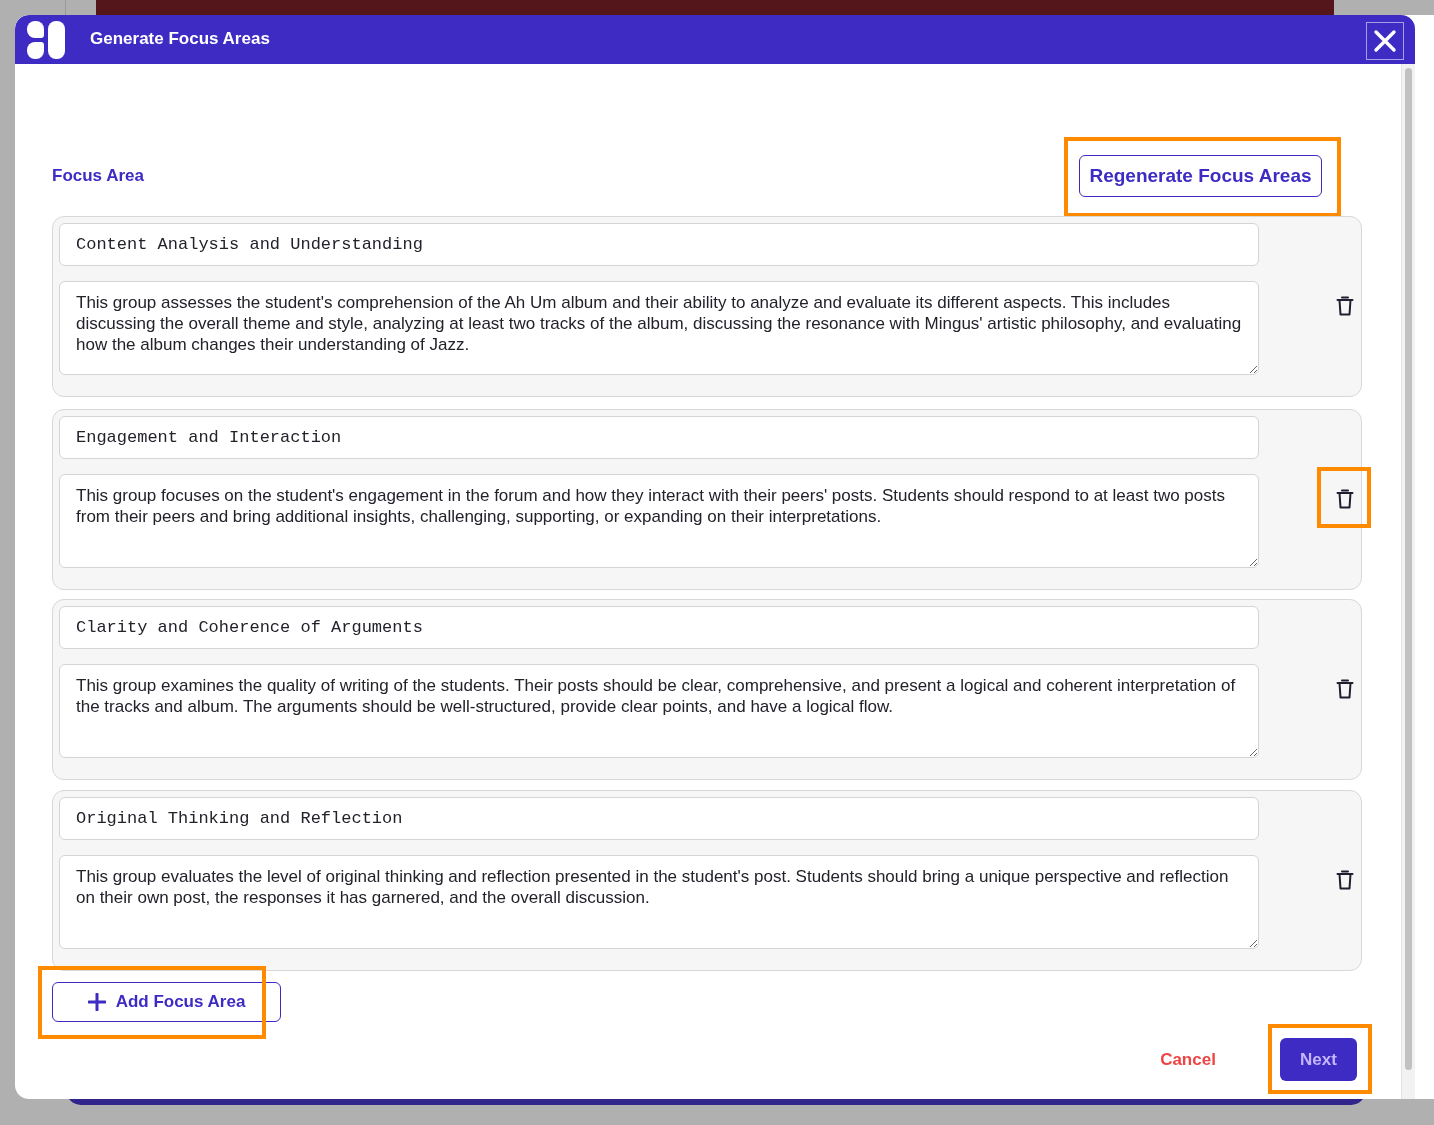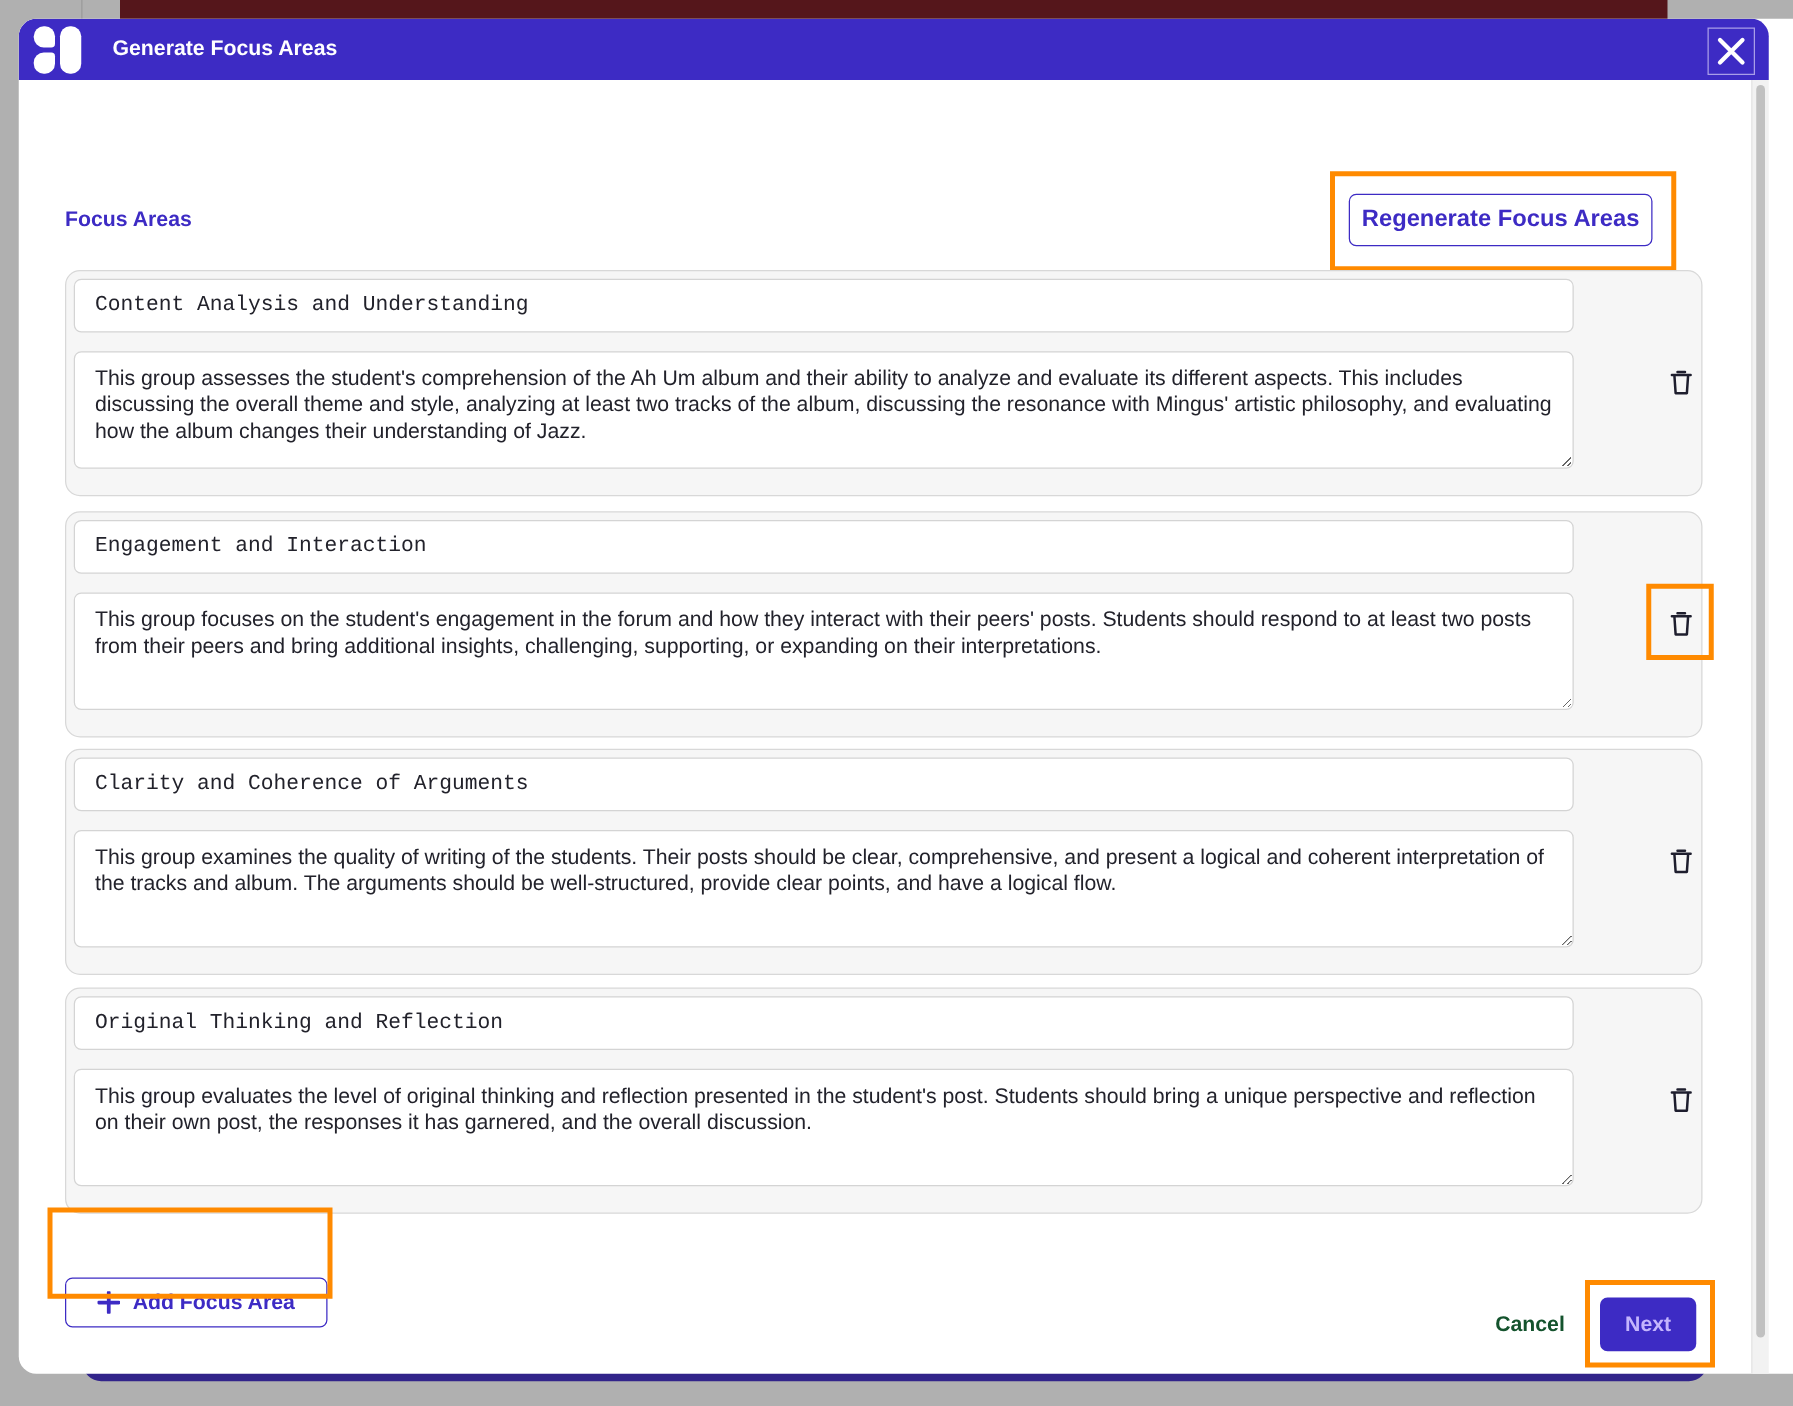--- a/index.html
+++ b/index.html
@@ -86,29 +86,29 @@
       position: absolute; left: 6px; top: 64px; width: 1200px; height: 94px;
       background: #fff; border: 1px solid #d4d4d4; border-radius: 6px; box-sizing: border-box;
       font-family: "Liberation Sans", sans-serif; font-size: 17px; line-height: 21px; color: #22222b;
       padding: 10px 16px; resize: vertical; outline: none; overflow: hidden;
     }
     .card .trash {
       position: absolute; left: 1282px; top: 78px; width: 20px; height: 22px; cursor: pointer;
     }
 
     .add-button {
-      position: absolute; left: 37px; top: 967px; width: 210px; height: 40px;
+      position: absolute; left: 37px; top: 967px; width: 229px; height: 40px;
       border: 1px solid #3d2bc4; border-radius: 6px; background: #fff;
       color: #3d2bc4; font-size: 17px; font-weight: bold;
       display: flex; align-items: center; justify-content: center; gap: 10px;
-      box-sizing: border-box; cursor: pointer; margin-top: 40px;
+      box-sizing: border-box; cursor: pointer;
     }
     .cancel-button {
-      position: absolute; left: 1170px; top: 1031px; width: 78px; height: 28px;
-      color: #14532d; font-size: 17px; font-weight: bold;
+      position: absolute; left: 1134px; top: 1031px; width: 78px; height: 28px;
+      color: #ef4444; font-size: 17px; font-weight: bold;
       display: flex; align-items: center; justify-content: center; cursor: pointer;
     }
     .next-button {
       position: absolute; left: 1265px; top: 1023px; width: 77px; height: 43px;
       background: #3d2bc4; color: #c4b5fd; border-radius: 6px;
       font-size: 17px; font-weight: bold;
       display: flex; align-items: center; justify-content: center; cursor: pointer; text-align: right;
     }
   </style>
 </head>
@@ -131,21 +131,21 @@
         <path d="M3 3 L21 21 M21 3 L3 21" stroke="#ffffff" stroke-width="3.4" stroke-linecap="round"></path>
       </svg>
     </div>
   </div>
 
   <div class="scroll-track">
     <div class="scroll-thumb"></div>
   </div>
 
 
-  <div class="section-label">Focus Areas</div>
+  <div class="section-label">Focus Area</div>
 
   <div class="regen-button">Regenerate Focus Areas</div>
   <div class="highlight" style="left:1049px; top:122px; width:277px; height:80px;"></div>
 
   <div class="card" style="top:201px;">
     <input class="title-input" type="text" value="Content Analysis and Understanding" style="">
     <textarea class="desc-textarea" style="">This group assesses the student's comprehension of the Ah Um album and their ability to analyze and evaluate its different aspects. This includes discussing the overall theme and style, analyzing at least two tracks of the album, discussing the resonance with Mingus' artistic philosophy, and evaluating how the album changes their understanding of Jazz.</textarea>
     <svg class="trash" viewBox="0 0 20 22">
       <path d="M7 2.5 H13 M2.5 5 H17.5 M4.5 5 L5.5 19.5 H14.5 L15.5 5" fill="none" stroke="#1e1e2e" stroke-width="2" stroke-linejoin="round" stroke-linecap="round"></path>
     </svg>

